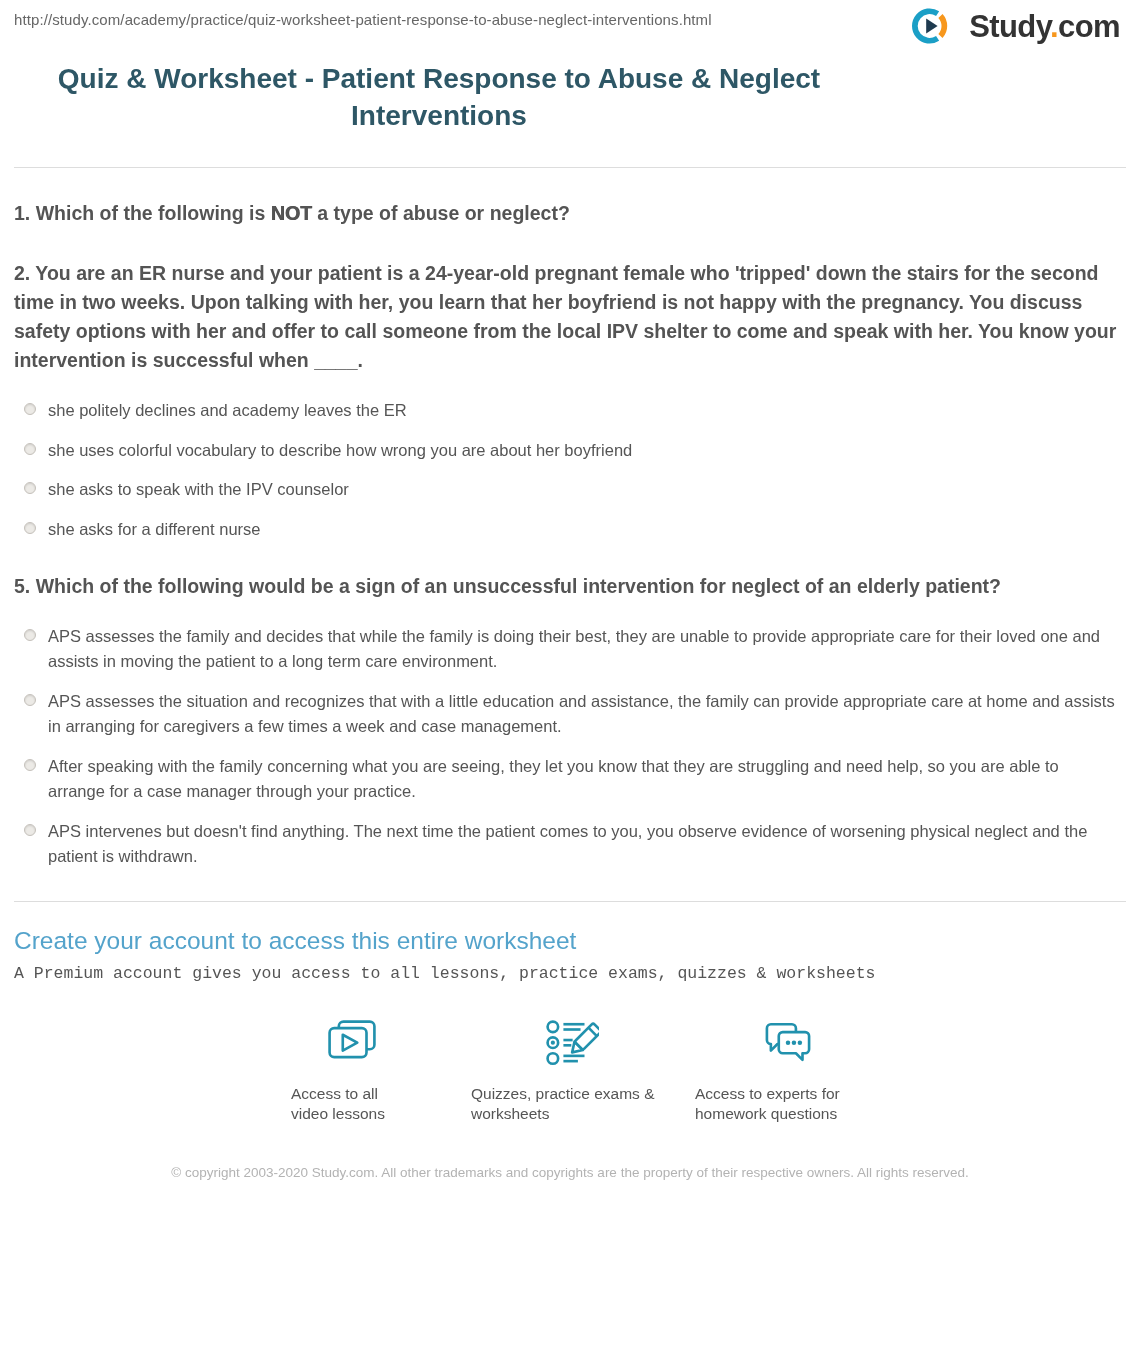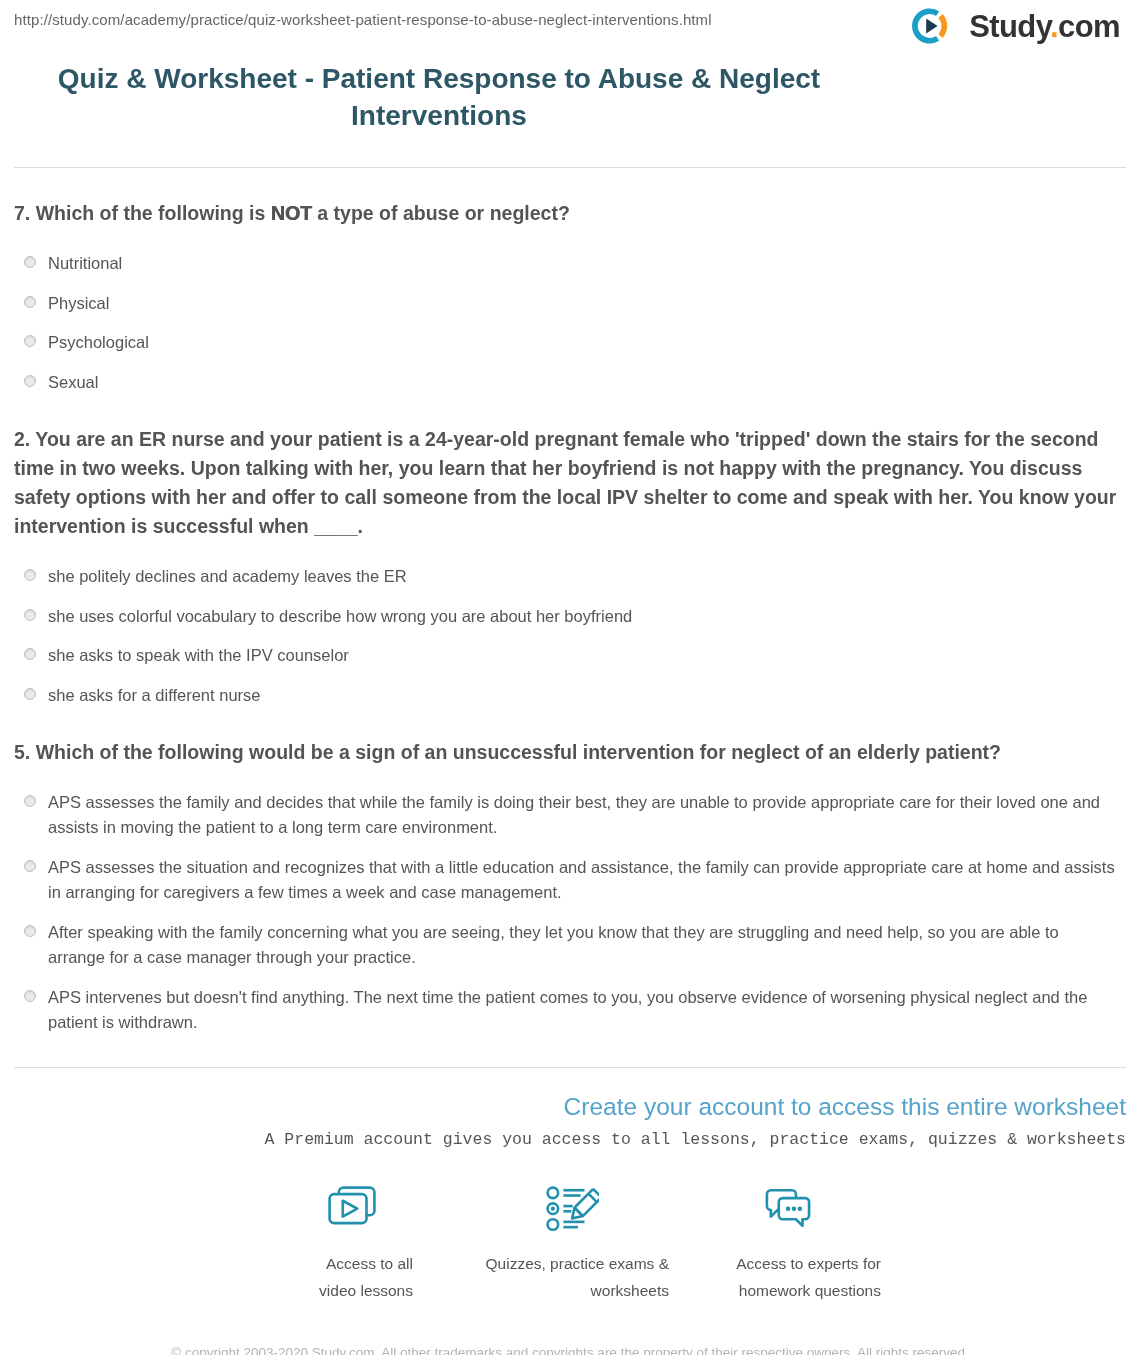--- a/index.html
+++ b/index.html
@@ -89,21 +89,21 @@
     box-shadow: inset 0 1px 2px rgba(0,0,0,0.12);
   }
   .option-text {
     font-size: 16.5px;
     line-height: 24.5px;
     color: #555;
     max-width: 1070px;
   }
 
   
-  .signup { text-align: right; margin-top: 20px; }
+  .signup { text-align: left; margin-top: 20px; }
   .signup-title {
     margin: 25px 0 0 0;
     font-size: 24.5px;
     font-weight: 400;
     color: #54a3cb;
   }
   .signup-sub {
     margin: 9px 0 0 0;
     font-size: 16.5px;
     color: #555;
@@ -117,21 +117,21 @@
   .feature {
     width: 218px;
     display: flex;
     flex-direction: column;
     align-items: center;
   }
   .feature-icon svg { width: 58px; height: 58px; display: block; }
   .feature-label {
     margin-top: 11px;
     font-size: 15.5px;
-    line-height: 27px;
+    line-height: 20px;
     color: #555;
   }
   .feature:nth-child(1) .feature-label { max-width: 122px; }
   .feature:nth-child(2) .feature-label { max-width: 198px; }
   .feature:nth-child(3) .feature-label { max-width: 186px; }
 
   
   .copyright {
     margin: 40px auto 0 auto;
     max-width: 880px;
@@ -156,39 +156,21 @@
       <polygon points="16,12 28,20 16,28" fill="#1e3a4f"></polygon>
     </svg>
     <span class="logo-text"><span>Study</span><span class="logo-dot">.</span><span>com</span></span>
   </div>
 
   <h1 class="title">Quiz &amp; Worksheet - Patient Response to Abuse &amp; Neglect Interventions</h1>
 
   <hr class="divider">
 
   <section class="question">
-    <h2 class="q-heading"><span>7. Which of the following is </span><span class="q-not">NOT</span><span> a type of abuse or neglect?</span></h2>
-    <ul class="options">
-      <li class="option">
-        <span class="radio"></span>
-        <span class="option-text">Nutritional</span>
-      </li>
-      <li class="option">
-        <span class="radio"></span>
-        <span class="option-text">Physical</span>
-      </li>
-      <li class="option">
-        <span class="radio"></span>
-        <span class="option-text">Psychological</span>
-      </li>
-      <li class="option">
-        <span class="radio"></span>
-        <span class="option-text">Sexual</span>
-      </li>
-    </ul>
+    <h2 class="q-heading"><span>1. Which of the following is </span><span class="q-not">NOT</span><span> a type of abuse or neglect?</span></h2>
   </section>
 
   <section class="question">
     <h2 class="q-heading">2. You are an ER nurse and your patient is a 24-year-old pregnant female who 'tripped' down the stairs for the second time in two weeks. Upon talking with her, you learn that her boyfriend is not happy with the pregnancy. You discuss safety options with her and offer to call someone from the local IPV shelter to come and speak with her. You know your intervention is successful when ____.</h2>
     <ul class="options">
       <li class="option">
         <span class="radio"></span>
         <span class="option-text">she politely declines and academy leaves the ER</span>
       </li>
       <li class="option">

